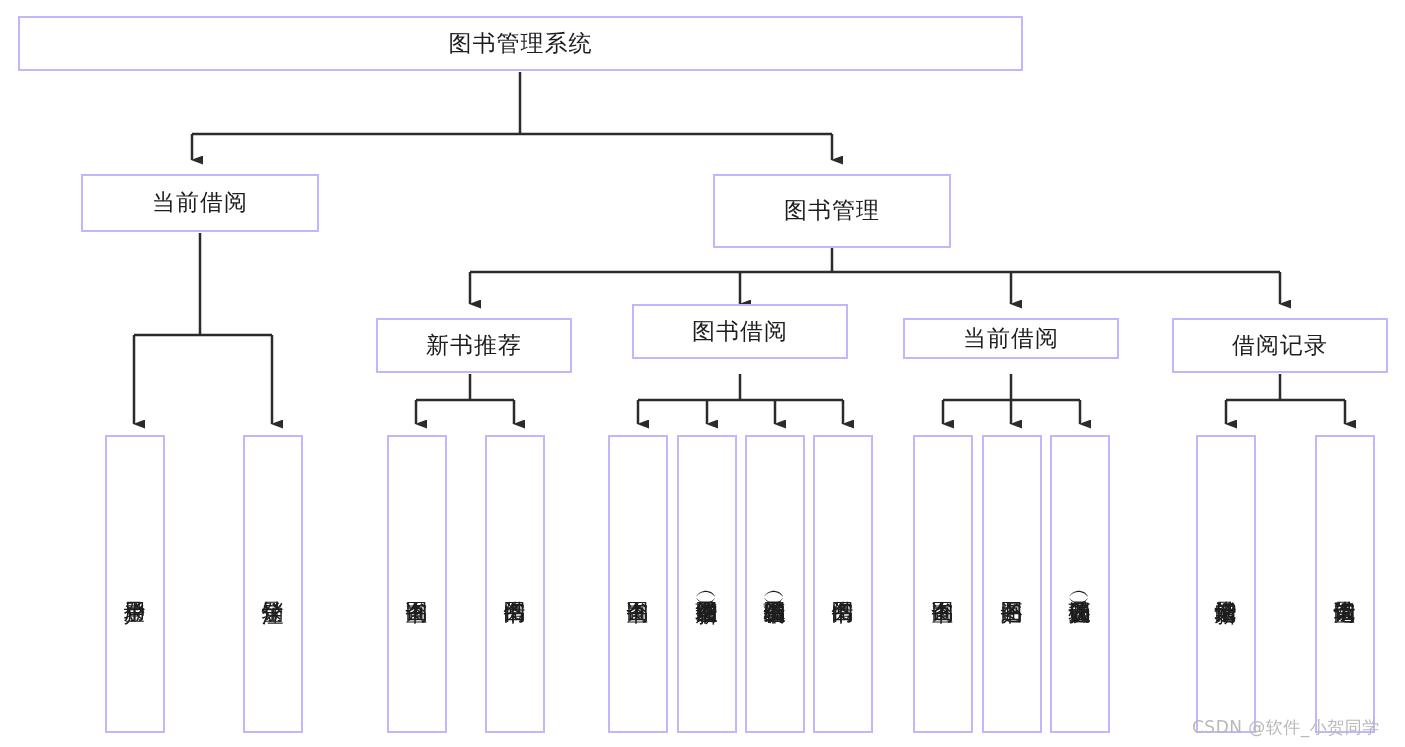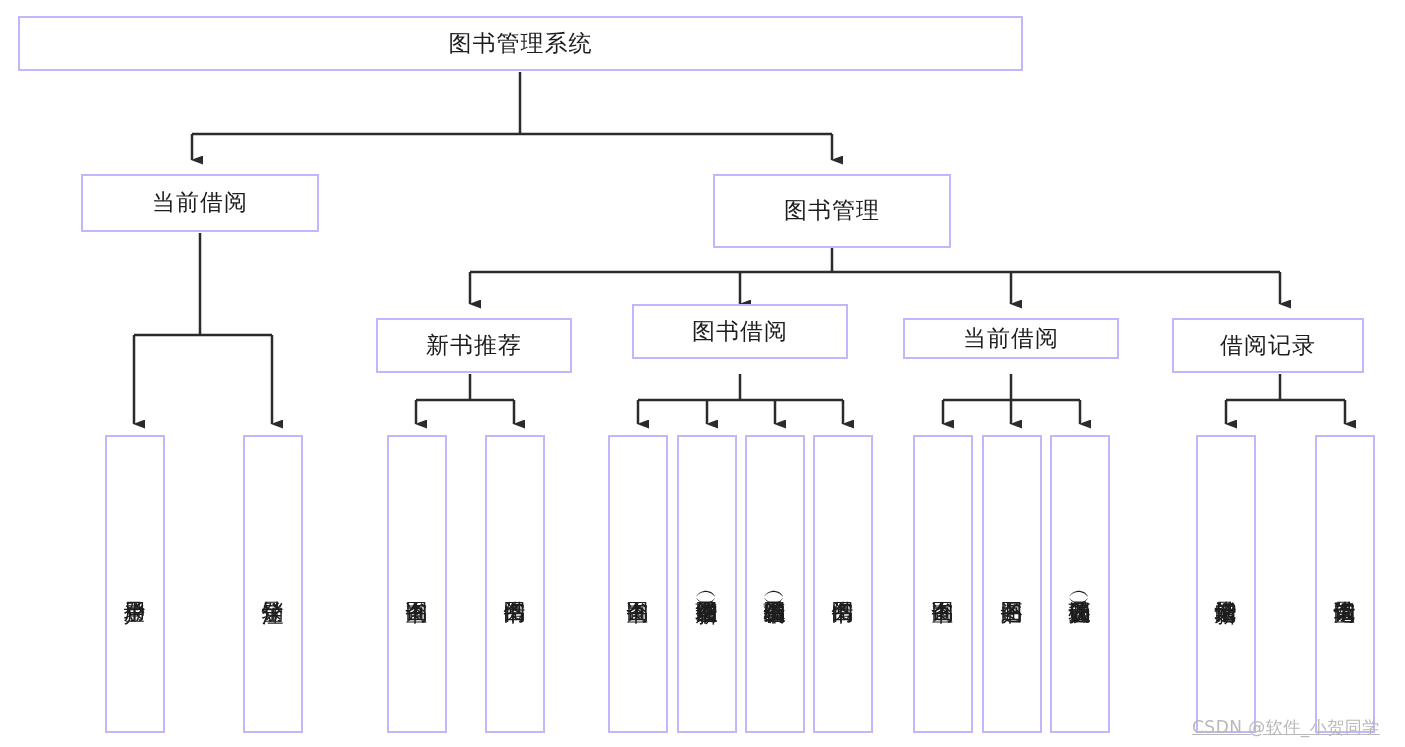--- a/index.html
+++ b/index.html
@@ -129,21 +129,21 @@
 
   <div class="node node-h" style="left:376px; top:318px; width:196px; height:55px;">
     <span>新书推荐</span>
   </div>
   <div class="node node-h" style="left:632px; top:304px; width:216px; height:55px;">
     <span>图书借阅</span>
   </div>
   <div class="node node-h" style="left:903px; top:318px; width:216px; height:41px;">
     <span>当前借阅</span>
   </div>
-  <div class="node node-h" style="left:1172px; top:318px; width:192px; height:55px;">
+  <div class="node node-h" style="left:1172px; top:318px; width:216px; height:55px;">
     <span>借阅记录</span>
   </div>
 
   <div class="node node-v" style="left:105px; top:435px; width:60px; height:298px;">
     <span class="vtext">用户登录</span>
   </div>
   <div class="node node-v" style="left:243px; top:435px; width:60px; height:298px;">
     <span class="vtext">注销登录</span>
   </div>
 
@@ -177,15 +177,15 @@
     <span class="vtext">确认归还（管理员）</span>
   </div>
 
   <div class="node node-v" style="left:1196px; top:435px; width:60px; height:298px;">
     <span class="vtext">新增借阅记录</span>
   </div>
   <div class="node node-v" style="left:1315px; top:435px; width:60px; height:298px;">
     <span class="vtext">查询借阅记录</span>
   </div>
 
-  <div class="watermark" style="left:1192px; top:716px;text-decoration:underline;">CSDN @软件_小贺同学</div>
+  <div class="watermark" style="left:1192px; top:716px;">CSDN @软件_小贺同学</div>
 
 </div>
 
 </body></html>

